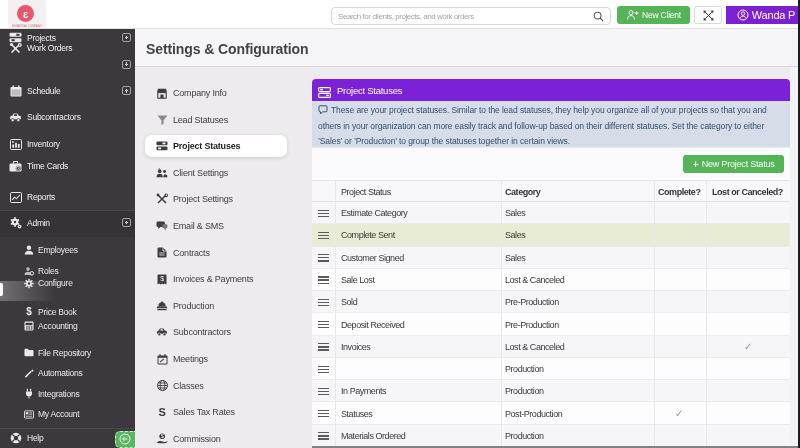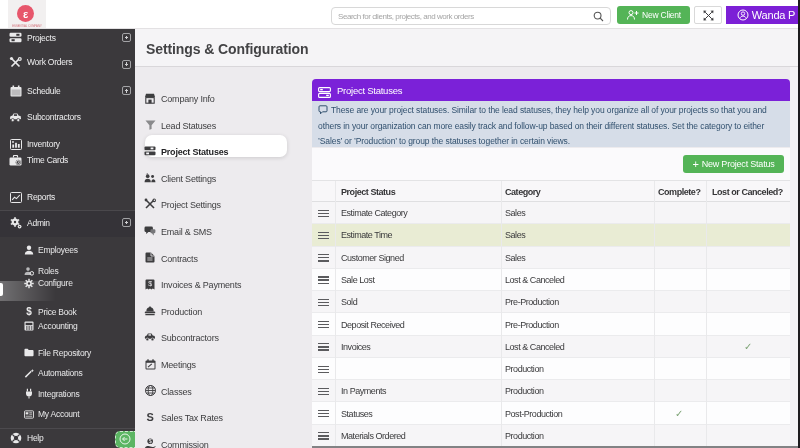--- a/index.html
+++ b/index.html
@@ -5,21 +5,21 @@
 body{font-family:"Liberation Sans",sans-serif;position:relative;background:#edebee}
 .a{position:absolute}
 .flex{display:flex;align-items:center}
 .srow{position:absolute;left:0;width:135px;height:26px;display:flex;align-items:center;color:#efeff0;font-size:8.5px;letter-spacing:-.25px}
 .srow .ic{width:13px;height:13px;margin-left:9px;margin-right:5px;flex:0 0 13px;display:flex;align-items:center;justify-content:center}
 .sub{position:absolute;left:0;width:135px;height:20px;display:flex;align-items:center;color:#e9e9ea;font-size:8.5px;letter-spacing:-.25px}
 .sub .ic{width:10px;height:10px;margin-left:24px;margin-right:4px;flex:0 0 10px;display:flex;align-items:center;justify-content:center}
 .exp{position:absolute;left:122px;width:9px;height:9px;border:1px solid #a3a3a6;border-radius:2px}
 .exp:before{content:"";position:absolute;left:1.6px;top:3px;width:3.8px;height:1px;background:#cfcfd2}
 .exp:after{content:"";position:absolute;left:3px;top:1.6px;width:1px;height:3.8px;background:#cfcfd2}
-.nav{position:absolute;left:144px;width:150px;height:22px;display:flex;align-items:flex-end;color:#3d3d3f;font-size:9px;letter-spacing:-.2px}
+.nav{position:absolute;left:156px;width:150px;height:22px;display:flex;align-items:center;color:#3d3d3f;font-size:9px;letter-spacing:-.2px}
 .nav .ic{width:12px;height:12px;margin-right:5px;flex:0 0 12px;display:flex;align-items:center;justify-content:center}
 .tcell{font-size:9px;letter-spacing:-.45px;color:#3a3a3c}
 .ham{position:absolute;left:317.5px;width:11px;height:7.5px}
 .ham i{position:absolute;left:0;width:11px;height:1.2px;background:#5b5b5e;display:block}
 .chk{position:absolute;font-size:10px;color:#7ea476}
 .vline{position:absolute;width:1px;background:#e9e9eb;top:181px;height:265.5px}
 </style></head><body>
 
 <div class="a" style="left:0;top:0;width:800px;height:29px;background:#fff;border-bottom:1px solid #e3e1e3"></div>
 <div class="a" style="left:8px;top:0;width:38px;height:28px;background:#f2f0f0"></div>
@@ -55,21 +55,21 @@
 <div class="a" style="left:0;top:210.5px;width:135px;height:26px;background:#353338"></div>
 <div class="srow" style="top:24.6px"><span class="ic">
       <svg width="13" height="11" viewBox="0 0 13 11">
         <rect x="0.5" y="0.8" width="12" height="4" rx="1.2" fill="#e9e9ea"></rect>
         <rect x="7.3" y="1.8" width="3.2" height="2" fill="#3b393c"></rect>
         <rect x="0.5" y="6.2" width="12" height="4" rx="1.2" fill="#e9e9ea"></rect>
         <rect x="2.5" y="7.2" width="3.2" height="2" fill="#3b393c"></rect>
       </svg>
     </span>Projects</div>
 <div class="exp" style="top:33.1px"></div>
-<div class="srow" style="top:49px"><span class="ic">
+<div class="srow" style="top:35px"><span class="ic">
       <svg width="13" height="13" viewBox="0 0 13 13">
         <line x1="2.5" y1="2.5" x2="10.5" y2="10.5" stroke="#e9e9ea" stroke-width="1.7"></line>
         <line x1="10.5" y1="2.5" x2="2.5" y2="10.5" stroke="#e9e9ea" stroke-width="1.7"></line>
         <circle cx="2.5" cy="2.5" r="1.6" fill="#e9e9ea"></circle>
         <circle cx="10.8" cy="3" r="2" fill="#e9e9ea"></circle>
         <circle cx="10.8" cy="3" r="0.8" fill="#3b393c"></circle>
       </svg>
     </span>Work Orders</div>
 <div class="exp" style="top:59.7px"></div>
 <div class="srow" style="top:77.8px"><span class="ic">
@@ -91,21 +91,21 @@
     </span>Subcontractors</div>
 <div class="srow" style="top:131.0px"><span class="ic">
       <svg width="12" height="11" viewBox="0 0 12 11">
         <rect x="0.5" y="0.5" width="11" height="10" rx="1" fill="none" stroke="#e9e9ea" stroke-width="1"></rect>
         <rect x="2.3" y="5.5" width="1.8" height="3.2" fill="#e9e9ea"></rect>
         <rect x="5.1" y="3.8" width="1.8" height="4.9" fill="#e9e9ea"></rect>
         <rect x="7.9" y="5" width="1.8" height="3.7" fill="#e9e9ea"></rect>
         <circle cx="3" cy="3" r="0.9" fill="#e9e9ea"></circle>
       </svg>
     </span>Inventory</div>
-<div class="srow" style="top:147px"><span class="ic">
+<div class="srow" style="top:153px"><span class="ic">
       <svg width="13" height="11" viewBox="0 0 13 11">
         <rect x="0.5" y="2.5" width="12" height="8" rx="1.2" fill="#e9e9ea"></rect>
         <path d="M4.5 2.5 V1.2 A0.7 0.7 0 0 1 5.2 0.5 H7.8 A0.7 0.7 0 0 1 8.5 1.2 V2.5" fill="none" stroke="#e9e9ea" stroke-width="1.2"></path>
         <circle cx="9.3" cy="7.3" r="2.6" fill="#3b393c"></circle>
         <circle cx="9.3" cy="7.3" r="2" fill="none" stroke="#e9e9ea" stroke-width="0.8"></circle>
         <line x1="9.3" y1="6.3" x2="9.3" y2="7.5" stroke="#e9e9ea" stroke-width="0.7"></line>
         <line x1="9.3" y1="7.5" x2="10.2" y2="7.5" stroke="#e9e9ea" stroke-width="0.7"></line>
       </svg>
     </span>Time Cards</div>
 <div class="srow" style="top:184.2px"><span class="ic">
@@ -338,39 +338,39 @@
       <rect x="8.2" y="7.7" width="2.6" height="1.4" fill="#fff"></rect>
     </svg></div>
 <div class="a" style="left:337px;top:84.5px;font-size:9.5px;color:#fff;letter-spacing:-.25px">Project Statuses</div>
 <div class="a" style="left:312px;top:101.2px;width:478px;height:46.3px;background:#d6dde8"></div>
 <div class="a" style="left:318px;top:103.2px;width:464px;font-size:8.5px;letter-spacing:-.1px;line-height:15.4px;color:#31506e"><svg width="10" height="10" viewBox="0 0 10 10" style="vertical-align:-1.5px;margin-right:3px">
       <path d="M1 1.8 A1 1 0 0 1 2 0.8 H8 A1 1 0 0 1 9 1.8 V5.8 A1 1 0 0 1 8 6.8 H4.5 L2.5 8.8 V6.8 H2 A1 1 0 0 1 1 5.8 Z" fill="none" stroke="#31506e" stroke-width="1"></path>
     </svg>These are your project statuses. Similar to the lead statuses, they help you organize all of your projects so that you and<br>others in your organization can more easily track and follow-up based on their different statuses. Set the category to either<br>’Sales’ or ’Production’ to group the statuses together in certain views.</div>
 <div class="a" style="left:312px;top:147.5px;width:478px;height:33.5px;background:#fbfafc;border-bottom:1px solid #e3e3e5"></div>
 <div class="a" style="left:683px;top:155px;width:101px;height:18px;background:#54b457;border-radius:3px;color:#fff;font-size:9px;letter-spacing:-.2px;display:flex;align-items:center;justify-content:center"><span style="font-size:11px;margin-right:3px;font-weight:400">+</span>New Project Status</div>
 <div class="a" style="left:312px;top:181px;width:478px;height:21px;background:#f8f7f9;border-bottom:1px solid #dfdfe1"></div>
-<div class="a tcell" style="left:341px;top:187px;font-weight:bold;color:#353537">Project Status</div>
+<div class="a tcell" style="left:341px;top:187px;font-weight:normal;color:#353537">Project Status</div>
 <div class="a tcell" style="left:505px;top:187px;font-weight:bold;color:#353537">Category</div>
 <div class="a tcell" style="left:658px;top:187px;font-weight:bold;color:#353537">Complete?</div>
 <div class="a tcell" style="left:712px;top:187px;font-weight:bold;color:#353537">Lost or Canceled?</div>
 <div class="a" style="left:312px;top:202.0px;width:478px;height:22.27px;background:#f6f5f7;border-bottom:1px solid #ebebed"></div>
 <div class="ham" style="top:209.6px">
     <i style="top:0"></i>
     <i style="top:3.1px"></i>
     <i style="top:6.2px"></i>
   </div>
 <div class="a tcell" style="left:341px;top:208.1px">Estimate Category</div>
 <div class="a tcell" style="left:505px;top:208.1px">Sales</div>
 <div class="a" style="left:312px;top:224.3px;width:478px;height:22.27px;background:#e9ecd4;border-bottom:1px solid #ebebed"></div>
 <div class="ham" style="top:231.9px">
     <i style="top:0"></i>
     <i style="top:3.1px"></i>
     <i style="top:6.2px"></i>
   </div>
-<div class="a tcell" style="left:341px;top:230.4px">Estimate Time</div>
+<div class="a tcell" style="left:341px;top:230.4px">Complete Sent</div>
 <div class="a tcell" style="left:505px;top:230.4px">Sales</div>
 <div class="a" style="left:312px;top:246.5px;width:478px;height:22.27px;background:#f6f5f7;border-bottom:1px solid #ebebed"></div>
 <div class="ham" style="top:254.2px">
     <i style="top:0"></i>
     <i style="top:3.1px"></i>
     <i style="top:6.2px"></i>
   </div>
 <div class="a tcell" style="left:341px;top:252.7px">Customer Signed</div>
 <div class="a tcell" style="left:505px;top:252.7px">Sales</div>
 <div class="a" style="left:312px;top:268.8px;width:478px;height:22.27px;background:#fdfdfe;border-bottom:1px solid #ebebed"></div>

